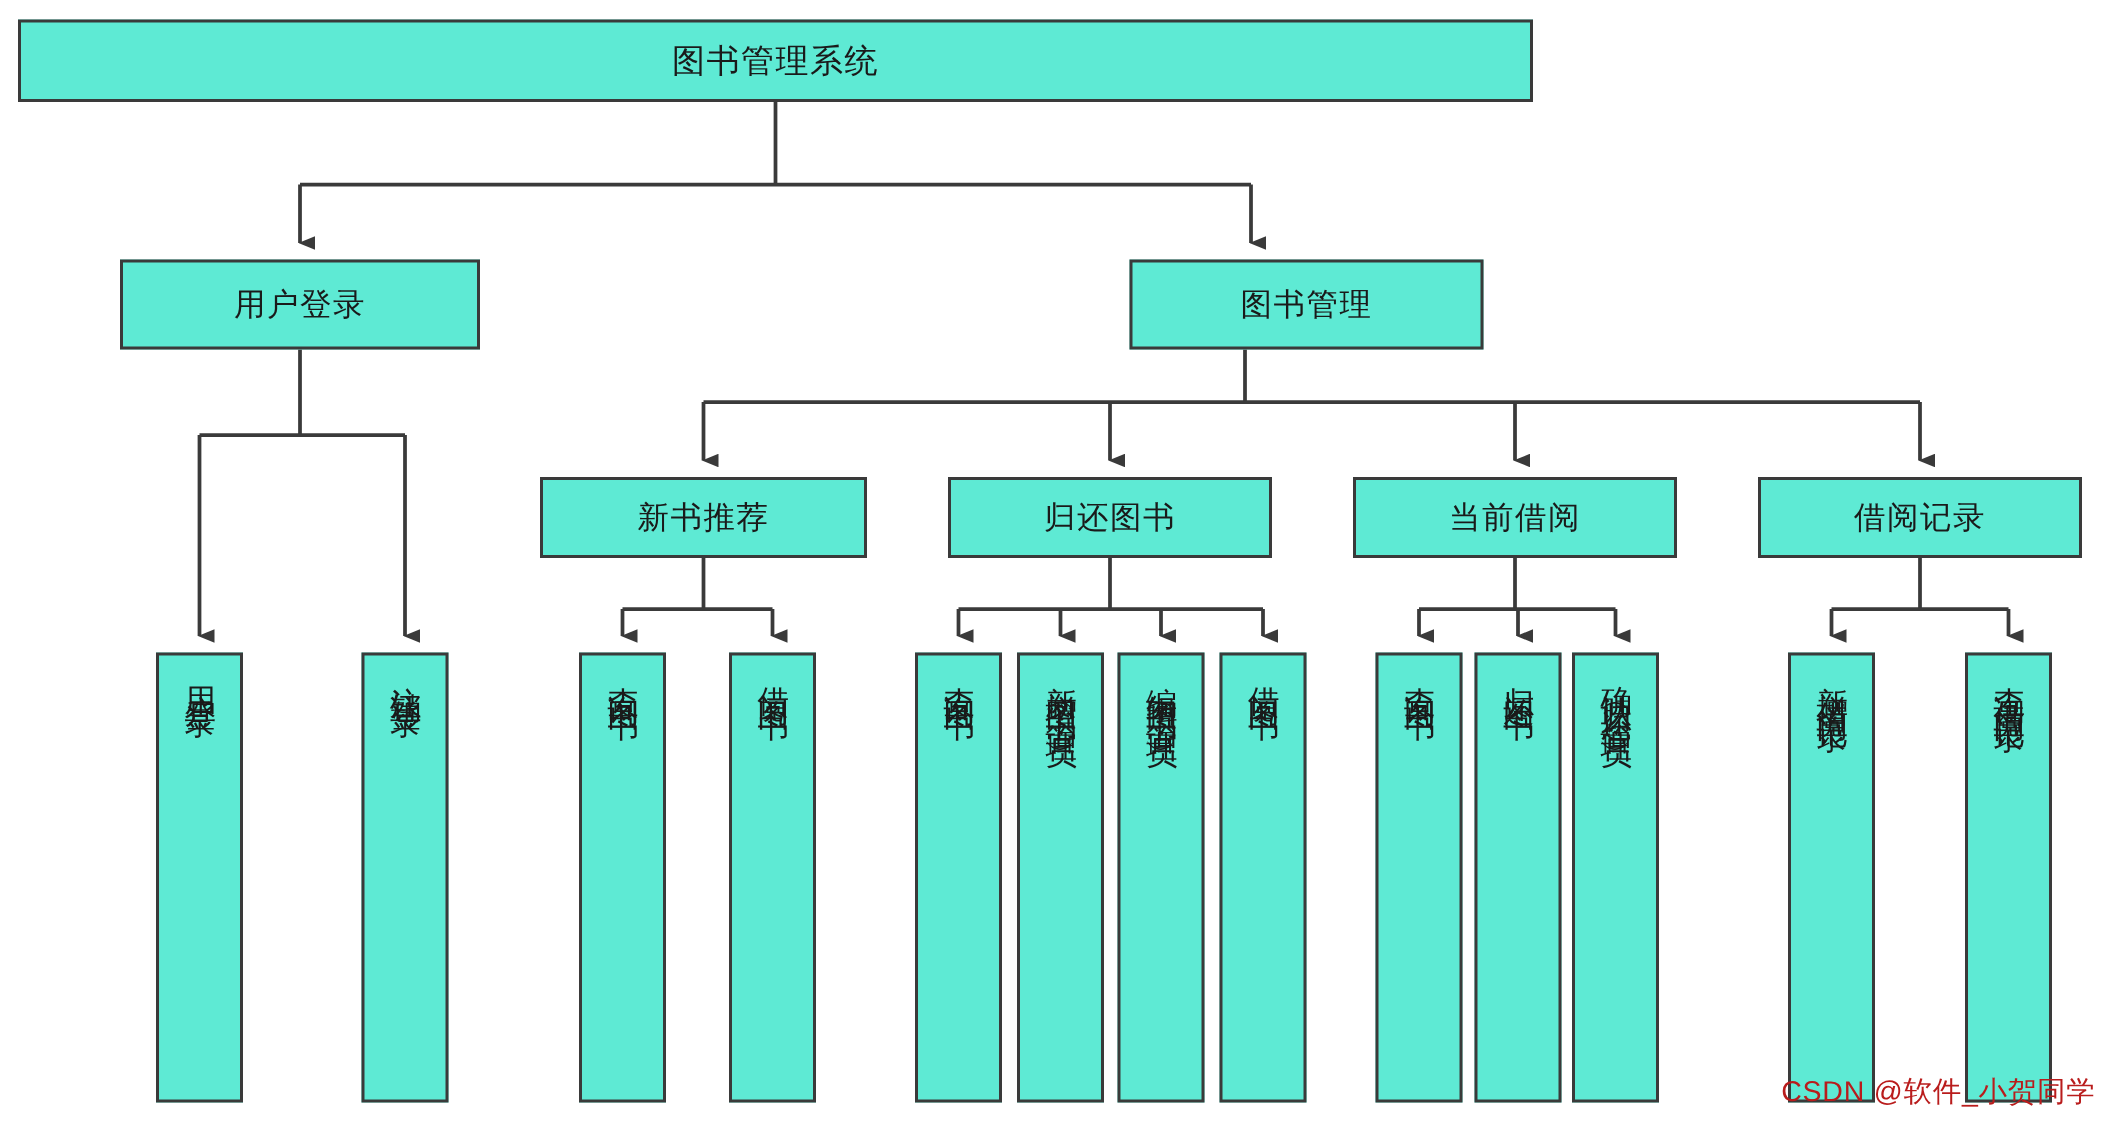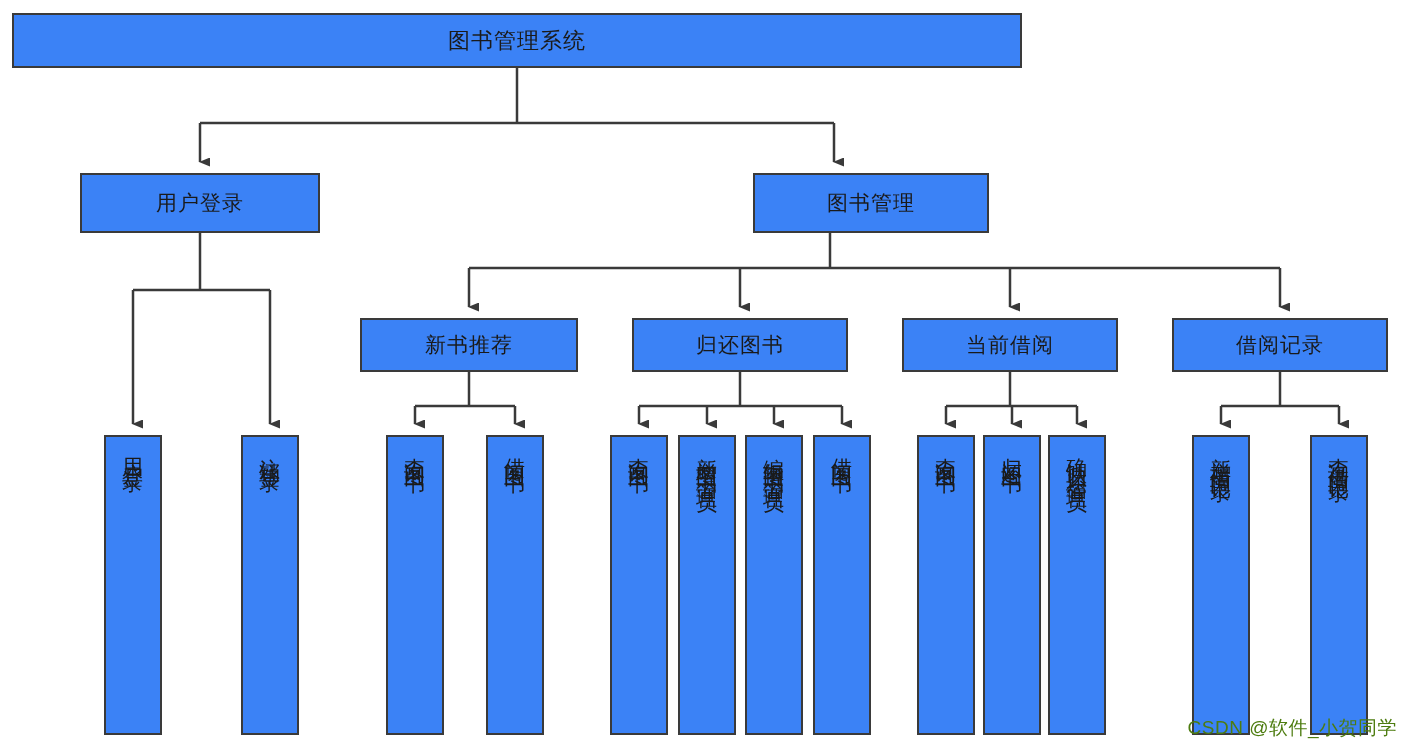--- a/index.html
+++ b/index.html
@@ -20,21 +20,21 @@
   #wires {
     position: absolute;
     left: 0;
     top: 0;
     width: 1405px;
     height: 747px;
   }
   .node {
     position: absolute;
     box-sizing: border-box;
-    background: #3b82f6;
+    background: #5eead4;
     border: 2px solid #3a3a3a;
     display: flex;
     align-items: center;
     justify-content: center;
     color: #1a1a1a;
   }
   .node.h {
     font-size: 21px;
     letter-spacing: 1px;
   }
@@ -53,21 +53,21 @@
     white-space: nowrap;
   }
   .node.root {
     font-size: 22px;
   }
   .watermark {
     position: absolute;
     right: 8px;
     bottom: 6px;
     font-size: 19px;
-    color: #4d7c0f;
+    color: #b91c1c;
     letter-spacing: 0.5px;
     white-space: nowrap;
     pointer-events: none;
   }
 </style>
 </head>
 <body>
 
 <div id="canvas">
 

